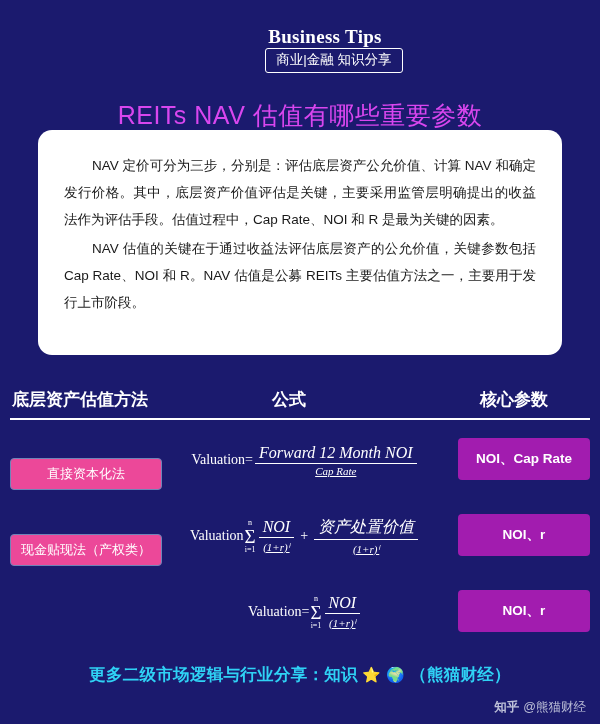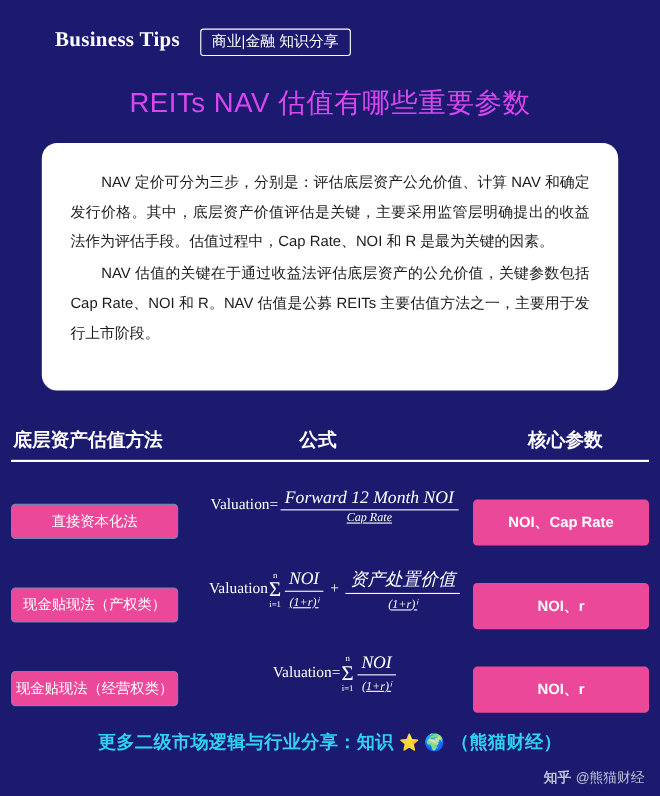--- a/index.html
+++ b/index.html
@@ -18,22 +18,23 @@
     position: relative;
     width: 600px;
     height: 724px;
     background: #1b1a6e;
     box-sizing: border-box;
   }
 
   
   .header {
     display: flex;
-    align-items: flex-start;
+    align-items: center;
     padding: 26px 0 0 50px;
+    flex-direction: column;
   }
   .brand {
     color: #ffffff;
     font-size: 19px;
     font-weight: bold;
     font-family: "Liberation Serif", serif;
     letter-spacing: 0.3px;
   }
   .brand-tag {
     margin-left: 18px;
@@ -145,24 +146,24 @@
     height: 60px;
     color: #ffffff;
     display: flex;
     align-items: center;
     justify-content: center;
     font-family: "Liberation Serif", serif;
   }
   .params {
     position: absolute;
     right: 10px;
-    top: 24px;
-    width: 160px;
+    top: 8px;
+    width: 132px;
     height: 42px;
-    background: #ec4899;
+    background: #a21caf;
     border-radius: 4px;
     color: #ffffff;
     font-size: 13.5px;
     font-weight: bold;
     display: flex;
     align-items: center;
     justify-content: center;
     box-sizing: border-box;
   }
 
@@ -293,21 +294,20 @@
           <span class="frac">
             <span class="num">资产处置价值</span>
             <span class="den">(1+r)ⁱ</span>
           </span>
         </span>
       </div>
       <div class="params">NOI、r</div>
     </div>
 
     <div class="row">
-      <div class="method">现金贴现法（经营权类）</div>
       <div class="formula">
         <span class="fm">
           <span class="lbl">Valuation=</span>
           <span class="sum">
             <span class="top">n</span>
             <span class="sig">Σ</span>
             <span class="bot">i=1</span>
           </span>
           <span class="frac">
             <span class="num">NOI</span>

